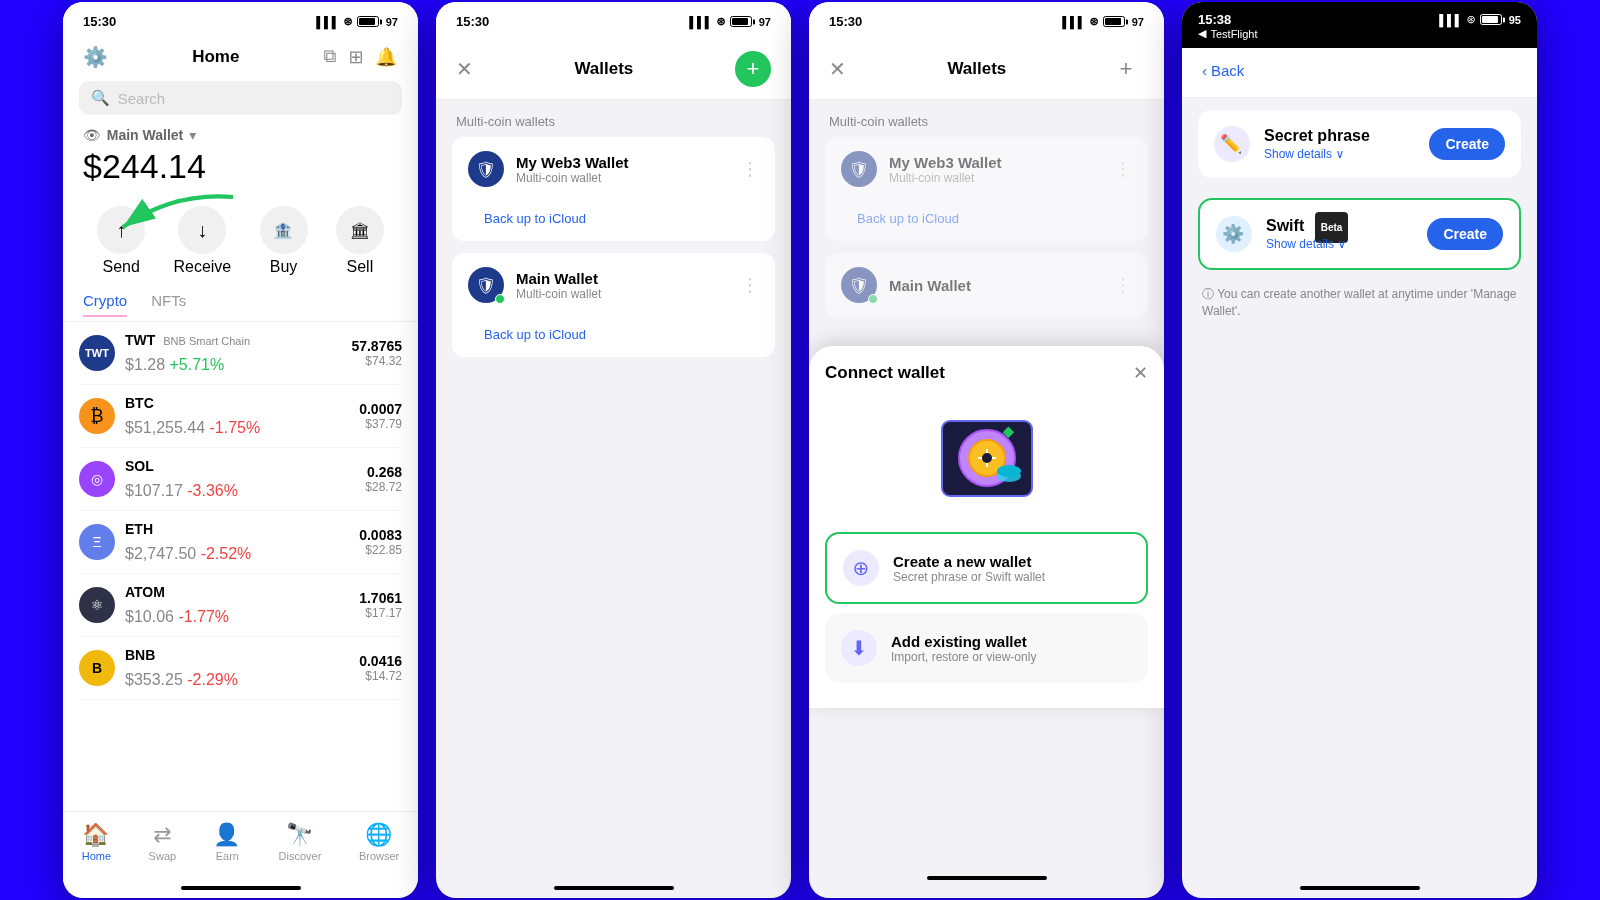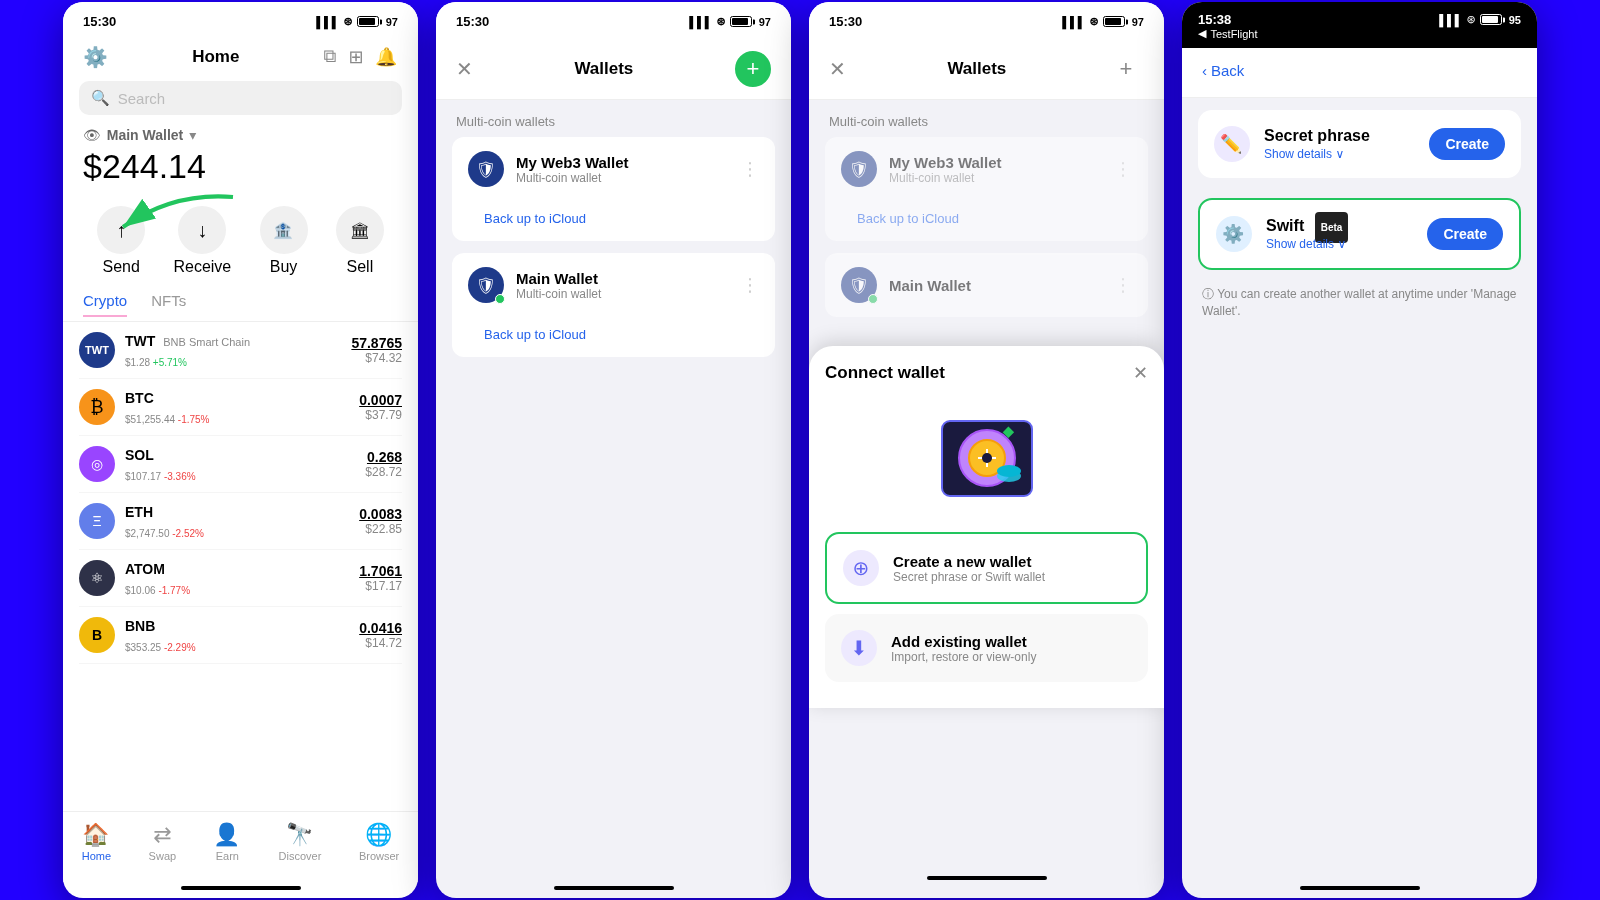--- a/index.html
+++ b/index.html
@@ -185,25 +185,25 @@
       margin-right: 10px;
       display: flex;
       align-items: center;
       justify-content: center;
       font-size: 18px;
       flex-shrink: 0;
     }
     .crypto-info { flex: 1; }
     .crypto-name { font-size: 14px; font-weight: 600; color: #000; }
     .crypto-name span { font-size: 11px; font-weight: 400; color: #888; margin-left: 4px; }
-    .crypto-price { font-size: 10px; color: #888; margin-top: 8px; }
+    .crypto-price { font-size: 16px; color: #888; margin-top: 8px; }
     .crypto-price .up { color: #22c55e; }
     .crypto-price .down { color: #ef4444; }
     .crypto-amounts { text-align: right; }
-    .crypto-amount { font-size: 14px; font-weight: 600; color: #000; text-decoration: underline; }
+    .crypto-amount { font-size: 14px; font-weight: 600; color: #000; }
     .crypto-usd { font-size: 12px; color: #888; }
     .bottom-nav {
       display: flex;
       justify-content: space-around;
       padding: 10px 0 20px;
       border-top: 1px solid #eee;
       background: #fff;
       flex-shrink: 0;
     }
     .nav-item {

